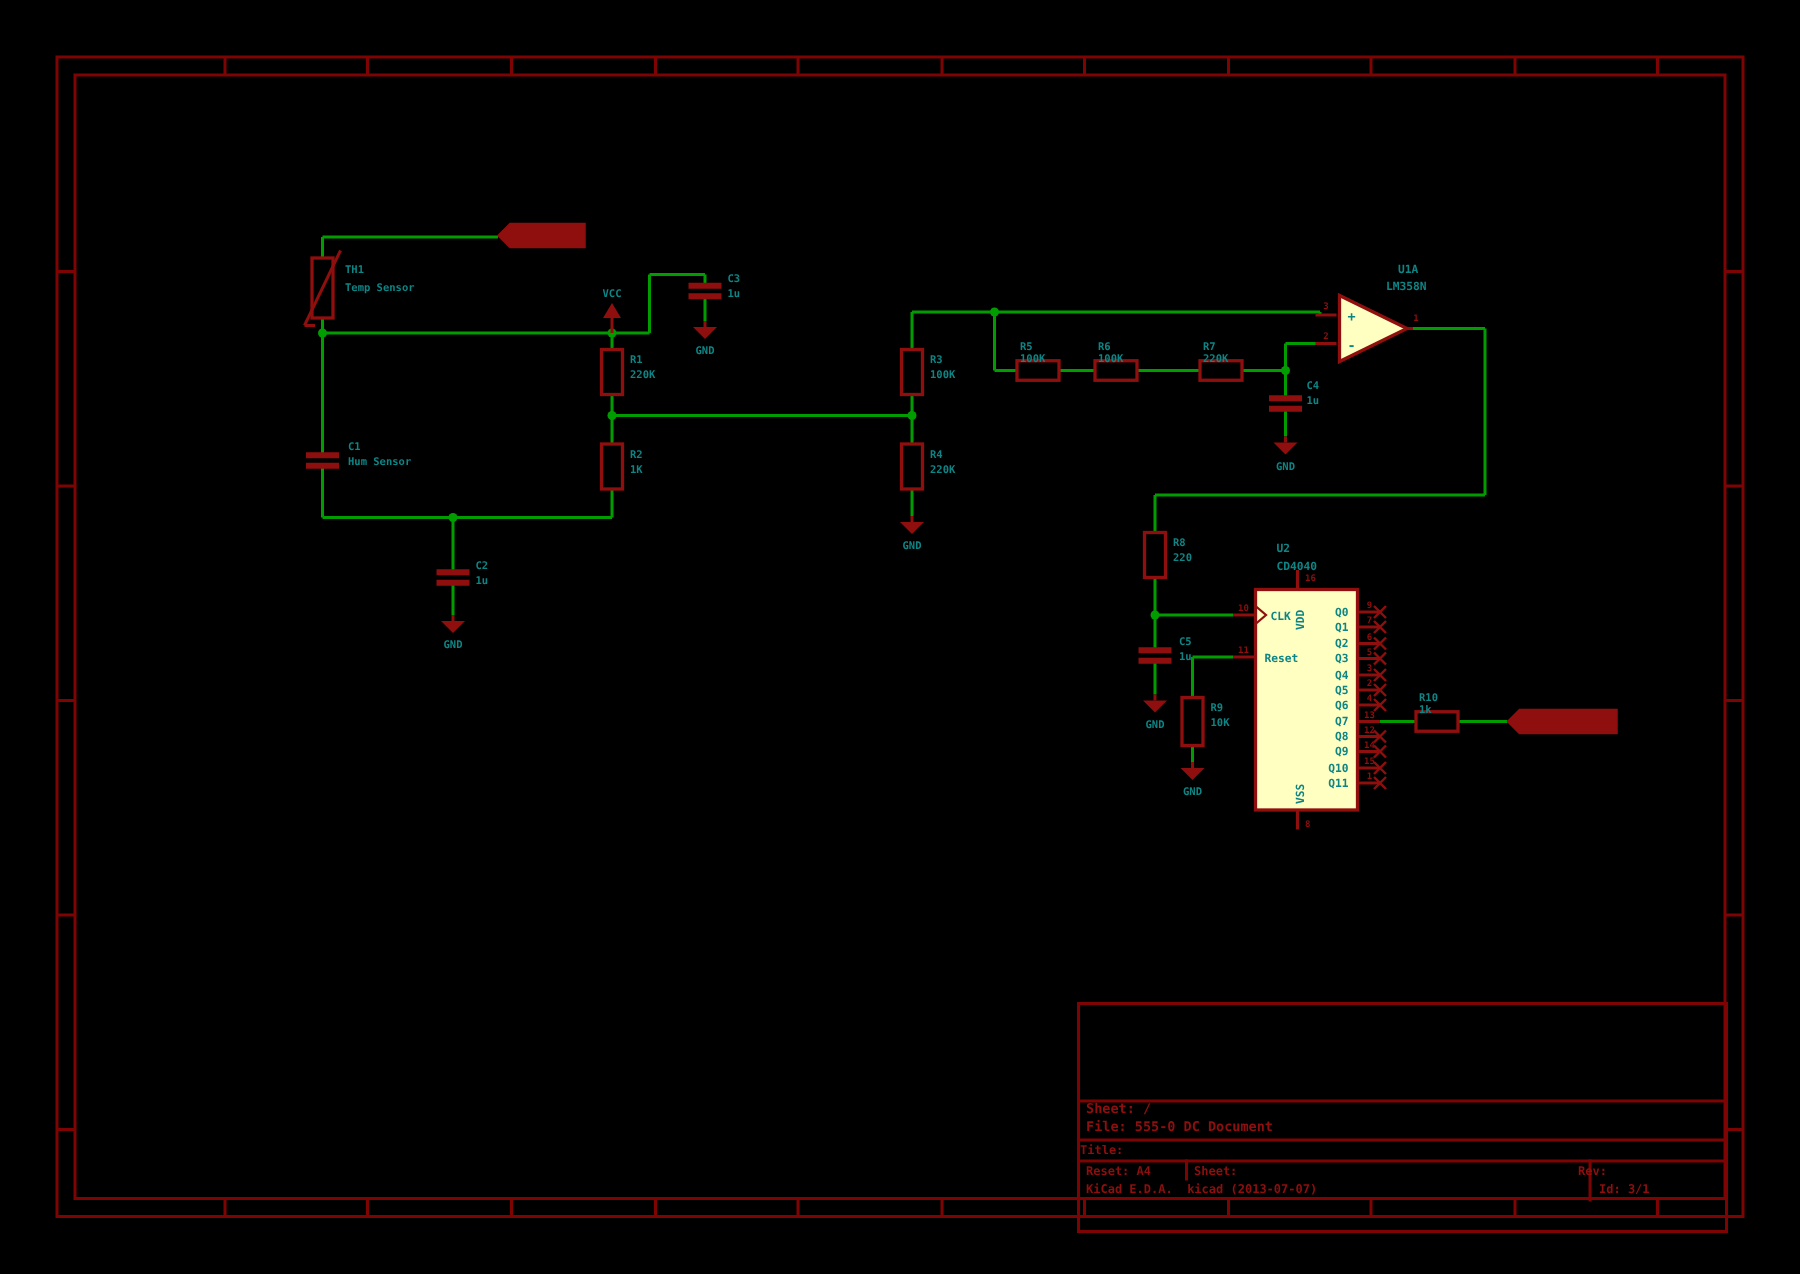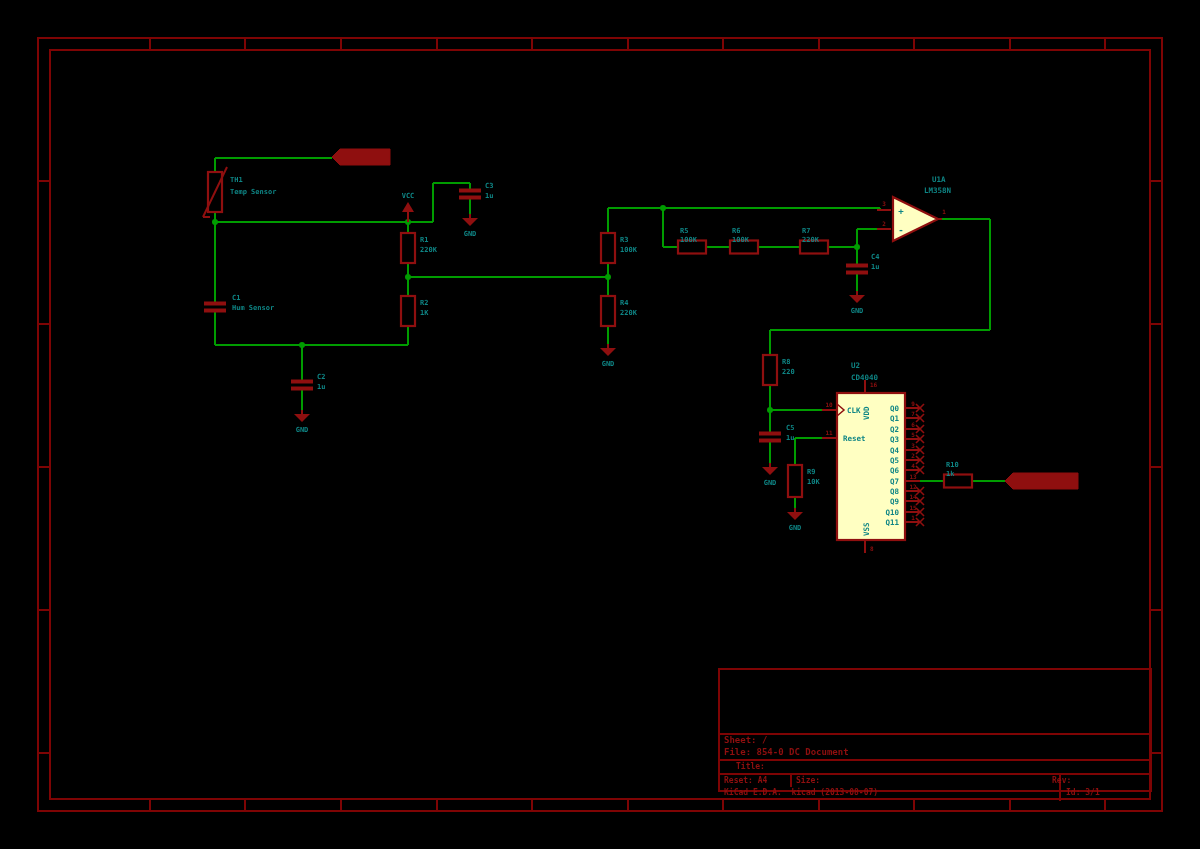--- a/index.html
+++ b/index.html
@@ -1,19 +1,19 @@
 <!DOCTYPE html>
 <html><head>
 <meta charset="utf-8">
 <style>
   html,body{margin:0;padding:0;background:#000;}
   #stage{position:relative;width:1200px;height:849px;background:#000;overflow:hidden;
          font-family:"DejaVu Sans Mono",monospace;}
   #schem{position:absolute;left:0;top:0;}
-  #titleblock{position:absolute;left:718px;top:668px;width:434px;height:124px;
+  #titleblock{position:absolute;left:718px;top:668px;width:434px;height:154px;
               border:2px solid #7e0404;box-sizing:border-box;}
   .tb-hline{position:absolute;left:0;width:100%;border-top:2px solid #7e0404;}
   .tb-vline{position:absolute;border-left:2px solid #7e0404;}
   .tb-text{position:absolute;color:#8f0f0f;font-weight:bold;font-size:8px;
            white-space:pre;line-height:9px;letter-spacing:0px;}
   .tb-big{font-size:9px;}
 </style>
 </head>
 <body>
 
@@ -270,21 +270,21 @@
       <polygon points="1005,481 1013,473 1078,473 1078,489 1013,489" fill="#8f0f0f" stroke="#8f0f0f" stroke-width="1"></polygon>
     </svg>
 
   <div id="titleblock">
     <div class="tb-hline" style="top:63px"></div>
     <div class="tb-hline" style="top:89px"></div>
     <div class="tb-hline" style="top:103px"></div>
     <div class="tb-vline" style="left:339px;top:103px;height:28px"></div>
     <div class="tb-vline" style="left:70px;top:103px;height:14px"></div>
     <div class="tb-text tb-big" style="left:4px;top:66px">Sheet: /</div>
-    <div class="tb-text tb-big" style="left:4px;top:78px">File: 854-0 DC Document</div>
-    <div class="tb-text" style="left:16px;top:92px">Title: </div>
+    <div class="tb-text tb-big" style="left:4px;top:78px">File: 555-0 DC Document</div>
+    <div class="tb-text" style="left:0;top:92px">Title: </div>
     <div class="tb-text" style="left:4px;top:106px">Reset: A4</div>
-    <div class="tb-text" style="left:76px;top:106px">Size: </div>
-    <div class="tb-text" style="left:4px;top:118px">KiCad E.D.A.  kicad (2013-08-07)</div>
+    <div class="tb-text" style="left:76px;top:106px">Sheet: </div>
+    <div class="tb-text" style="left:4px;top:118px">KiCad E.D.A.  kicad (2013-07-07)</div>
     <div class="tb-text" style="left:332px;top:106px">Rev: </div>
     <div class="tb-text" style="left:346px;top:118px">Id: 3/1</div>
   </div>
 </div>
 
 </body></html>

